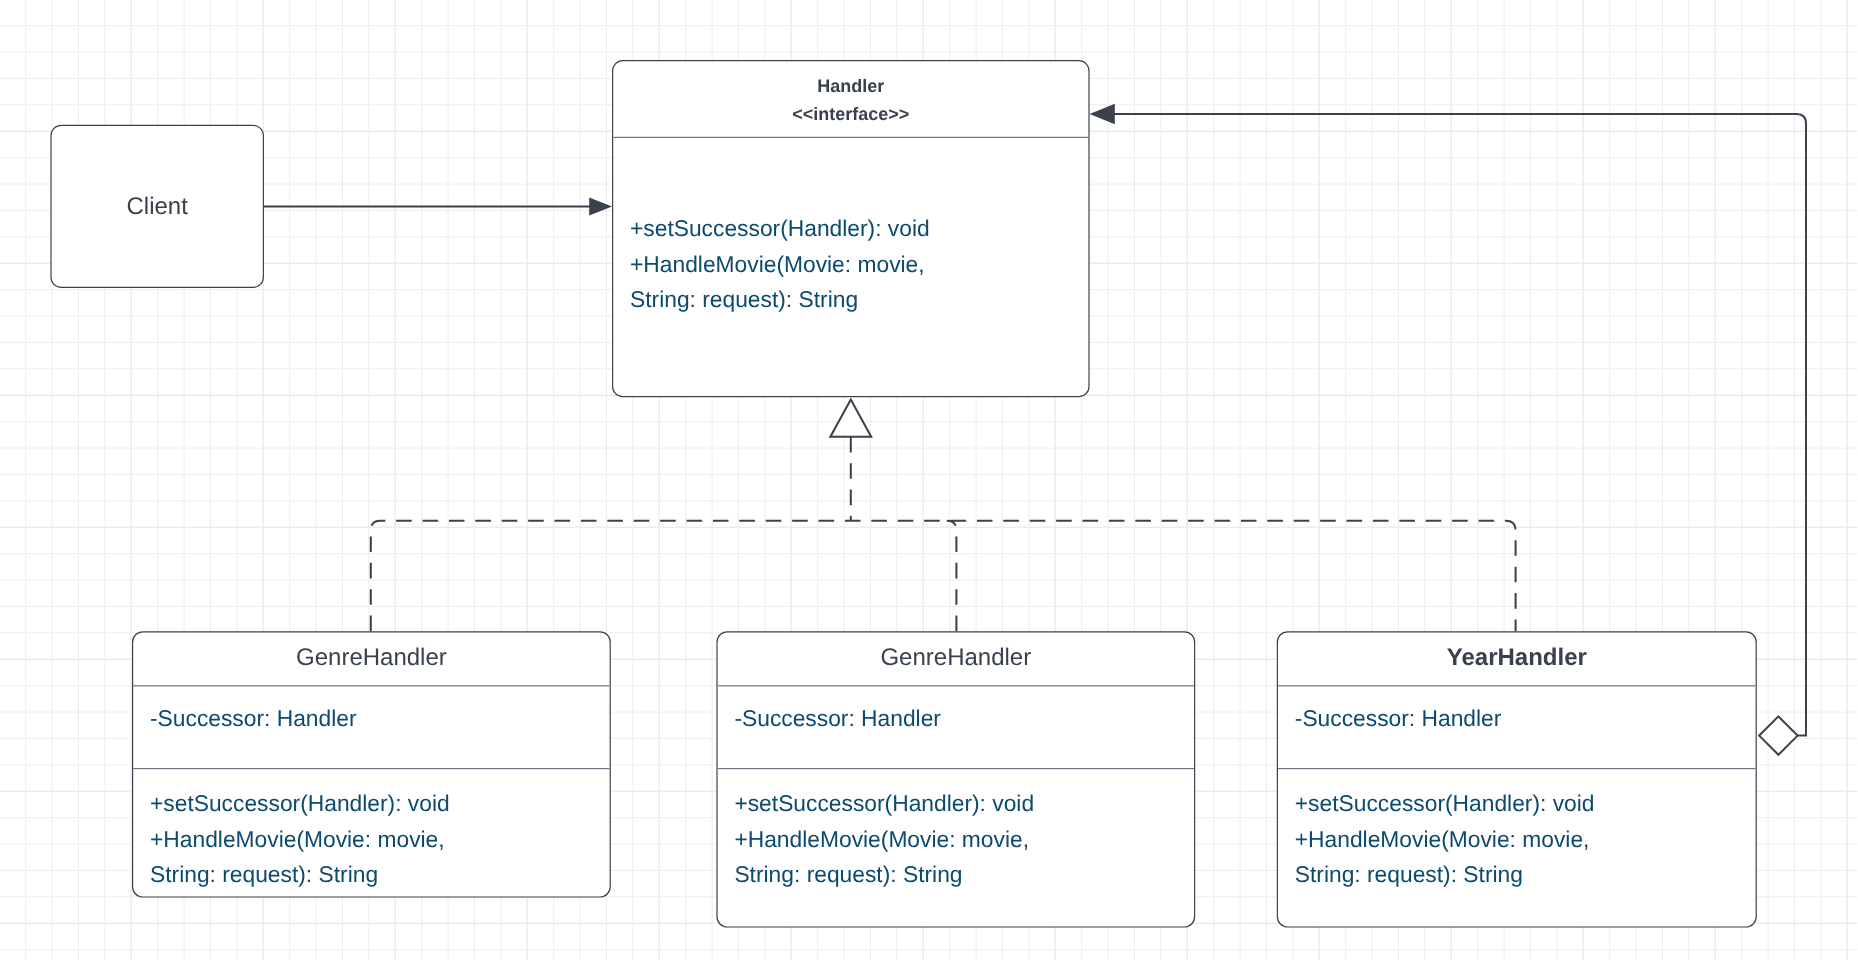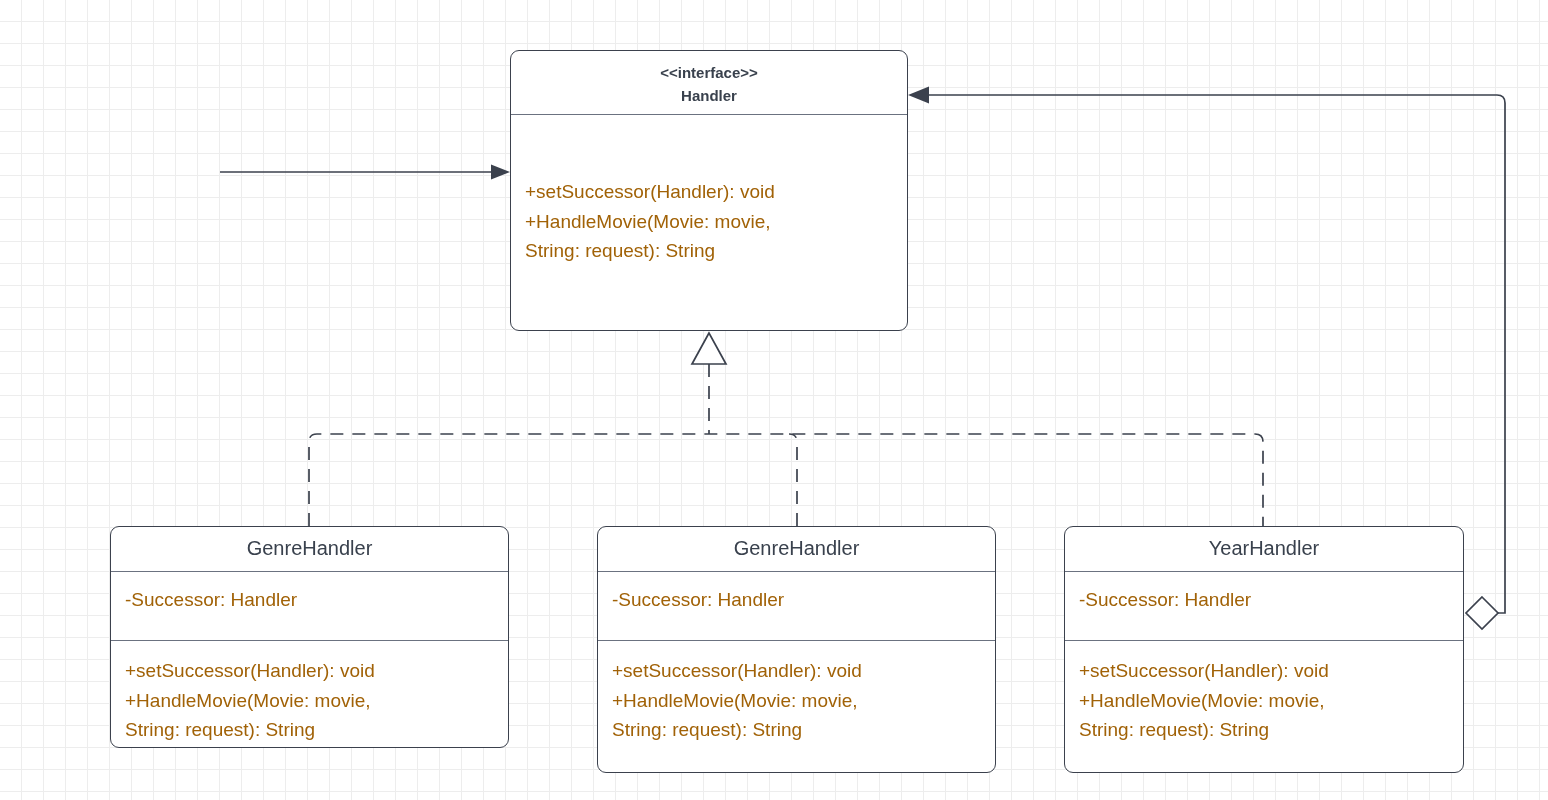--- a/index.html
+++ b/index.html
@@ -52,21 +52,21 @@
   .cls-title.normal {
     font-size: 20px;
     padding-top: 10px;
   }
   .divider {
     border-top: 1.6px solid #6b7280;
     width: 100%;
     box-sizing: border-box;
   }
   .compartment {
-    color: #a16207;
+    color: #0c4a6e;
     font-size: 19px;
     line-height: 1.56;
     padding: 12px 0 10px 14px;
     white-space: pre-line;
     box-sizing: border-box;
   }
   .compartment.iface-ops {
     padding: 62px 0 0 14px;
     font-size: 19px;
   }
@@ -119,25 +119,28 @@
       <path class="edge-dashed" d="M 797 526 L 797 442 Q 797 434 789 434"></path>
     </g>
 
     <g>
       <path class="edge-line" d="M 1497 613 L 1505 613 Q 1505 613 1505 605 L 1505 103 Q 1505 95 1497 95 L 920 95"></path>
       <polygon class="diamond-hollow" points="1482,597 1498,613 1482,629 1466,613"></polygon>
       <polygon class="arrow-solid" points="908,95 929,86.5 929,103.5"></polygon>
     </g>
   </svg>
 
+  <div class="node plain-node" style="left:42px; top:104px; width:178px; height:136px;">
+    <span>Client</span>
+  </div>
 
   <div class="node" style="left:510px; top:50px; width:398px; height:281px;">
     <div class="cls-title iface" style="height:63px;">
+      <div>Handler</div>
       <div>&lt;&lt;interface&gt;&gt;</div>
-      <div>Handler</div>
     </div>
     <div class="divider"></div>
     <div class="compartment iface-ops">+setSuccessor(Handler): void
 +HandleMovie(Movie: movie,
 String: request): String</div>
   </div>
 
   <div class="node" style="left:110px; top:526px; width:399px; height:222px;">
     <div class="cls-title normal" style="height:44px;">GenreHandler</div>
     <div class="divider"></div>
@@ -152,21 +155,21 @@
     <div class="cls-title normal" style="height:44px;">GenreHandler</div>
     <div class="divider"></div>
     <div class="compartment attrs" style="height:68px;">-Successor: Handler</div>
     <div class="divider"></div>
     <div class="compartment ops">+setSuccessor(Handler): void
 +HandleMovie(Movie: movie,
 String: request): String</div>
   </div>
 
   <div class="node" style="left:1064px; top:526px; width:400px; height:247px;">
-    <div class="cls-title normal" style="height:44px;">YearHandler</div>
+    <div class="cls-title normal" style="height:44px;font-weight:bold;">YearHandler</div>
     <div class="divider"></div>
     <div class="compartment attrs" style="height:68px;">-Successor: Handler</div>
     <div class="divider"></div>
     <div class="compartment ops">+setSuccessor(Handler): void
 +HandleMovie(Movie: movie,
 String: request): String</div>
   </div>
 
 </div>
 

